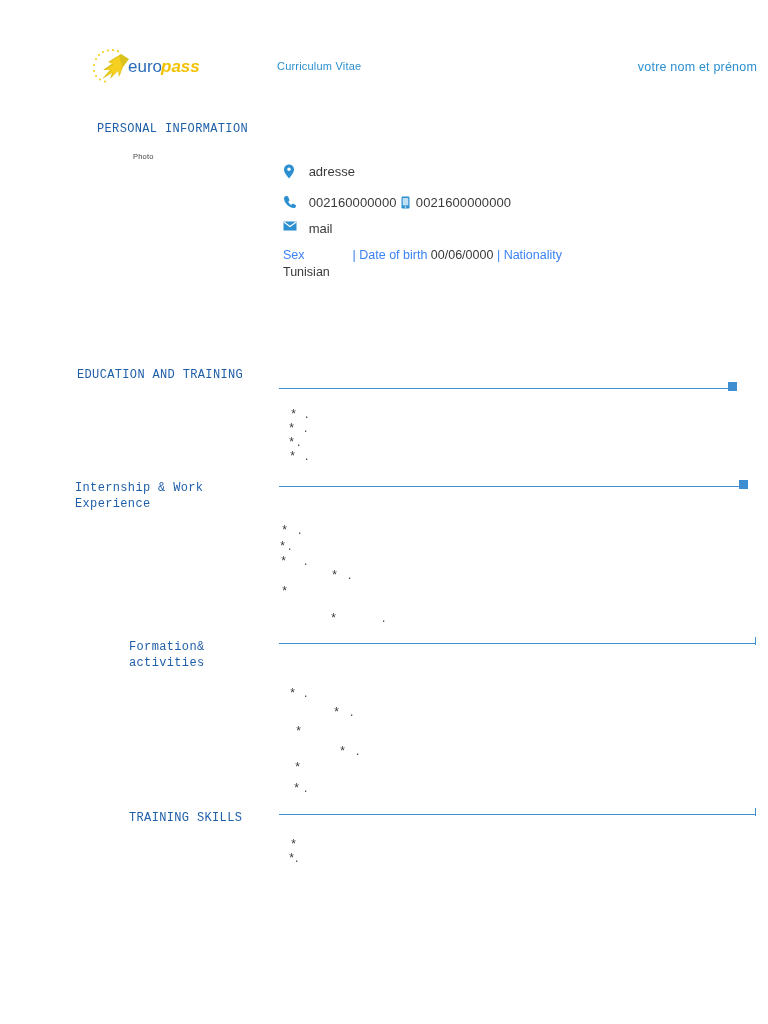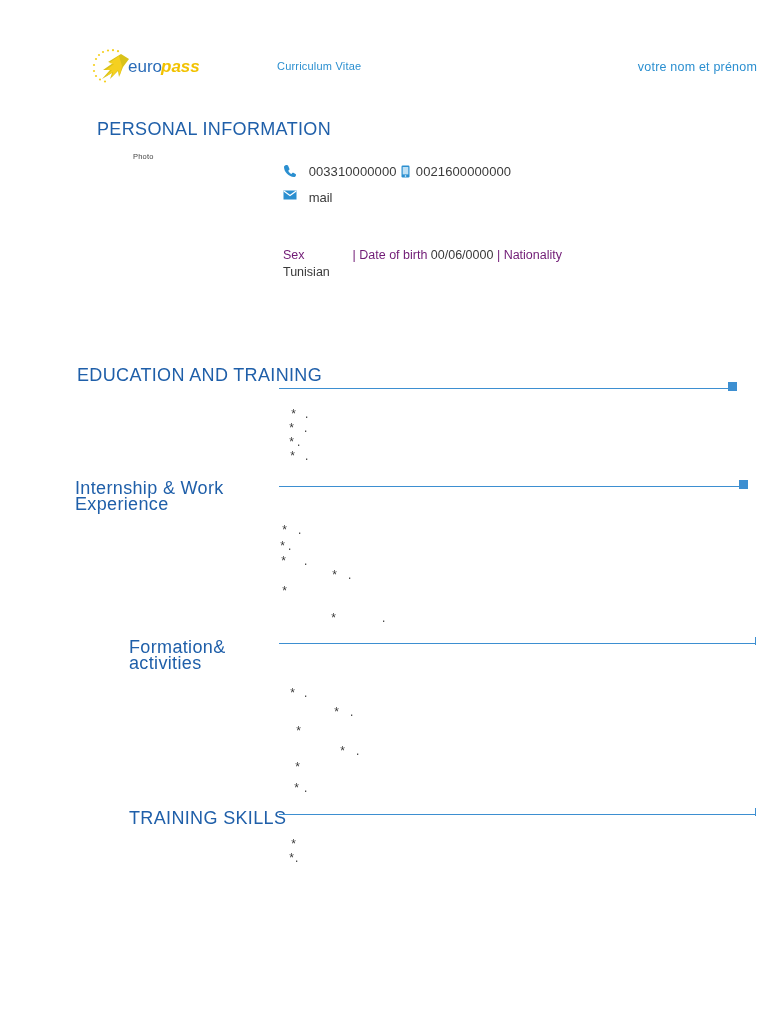--- a/index.html
+++ b/index.html
@@ -57,25 +57,26 @@
     top: 16px;
     font-size: 12.5px;
     color: #2b8fd0;
     letter-spacing: .2px;
     white-space: nowrap;
   }
 
   
   .sec-title {
     position: absolute;
-    font-size: 18px;
+    font-size: 12px;
     color: #1f5fa9;
     letter-spacing: .35px;
     line-height: 16px;
     white-space: pre-line;
+    font-family: Liberation Mono, monospace;
   }
   .sec-title.dark { color: #1f5fa9; }
 
   
   .photo-label {
     position: absolute;
     left: 100px;
     top: 152px;
     font-size: 7.5px;
     color: #444444;
@@ -119,21 +120,21 @@
 
   .meta-row {
     position: absolute;
     left: 250px;
     top: 247px;
     width: 300px;
     font-size: 12.5px;
     line-height: 17px;
     color: #3a3a3a;
   }
-  .lbl-blue { color: #701a75; text-align: center; }
+  .lbl-blue { color: #3b82f6; text-align: center; }
   .tabgap { display: inline-block; width: 48px; }
 
   
   .rule {
     position: absolute;
     height: 1px;
     background: #3d8fd1;
   }
   .rule-sq {
     position: absolute;
@@ -194,28 +195,37 @@
 
     <div class="header-name">votre nom et prénom</div>
   </div>
 
   <div class="sec-title dark" style="left:64px; top:121px;">PERSONAL INFORMATION</div>
 
   <div class="photo-label">Photo</div>
 
   <div class="info-col">
 
+    <div class="info-row">
+      <span class="ico">
+        <svg width="12" height="15" viewBox="0 0 12 15" xmlns="http://www.w3.org/2000/svg">
+          <path d="M6 0.5C3.2 0.5 1 2.7 1 5.4c0 3.6 5 9 5 9s5-5.4 5-9C11 2.7 8.8 0.5 6 0.5z" fill="#2b8fd0"></path>
+          <circle cx="6" cy="5.3" r="1.7" fill="#ffffff"></circle>
+        </svg>
+      </span>
+      <span class="info-text">adresse</span>
+    </div>
 
     <div class="info-row phone-row">
       <span class="ico">
         <svg width="14" height="14" viewBox="0 0 14 14" xmlns="http://www.w3.org/2000/svg">
           <path d="M3.1 1.0C2.2 1.0 1.0 2.0 1.0 3.1c0 5.0 4.9 9.9 9.9 9.9 1.1 0 2.1-1.2 2.1-2.1 0-.4-.2-.7-.5-.9l-2.1-1.2c-.4-.2-.9-.1-1.2.3l-.7.9c-1.4-.7-2.6-1.9-3.3-3.3l.9-.7c.4-.3.5-.8.3-1.2L5.0 1.6C4.8 1.2 4.4 1.0 4.0 1.0z" fill="#2b8fd0"></path>
         </svg>
       </span>
-      <span class="num">003310000000</span>
+      <span class="num">002160000000</span>
       <span class="mob-ico">
         <svg width="9" height="13" viewBox="0 0 9 13" xmlns="http://www.w3.org/2000/svg">
           <rect x="0.5" y="0.5" width="8" height="12" rx="1.2" fill="#2b8fd0"></rect>
           <rect x="1.7" y="2.0" width="5.6" height="7.4" fill="#bfe0f4"></rect>
           <circle cx="4.5" cy="11.0" r="0.8" fill="#ffffff"></circle>
         </svg>
       </span>
       <span class="num">0021600000000</span>
     </div>
 

